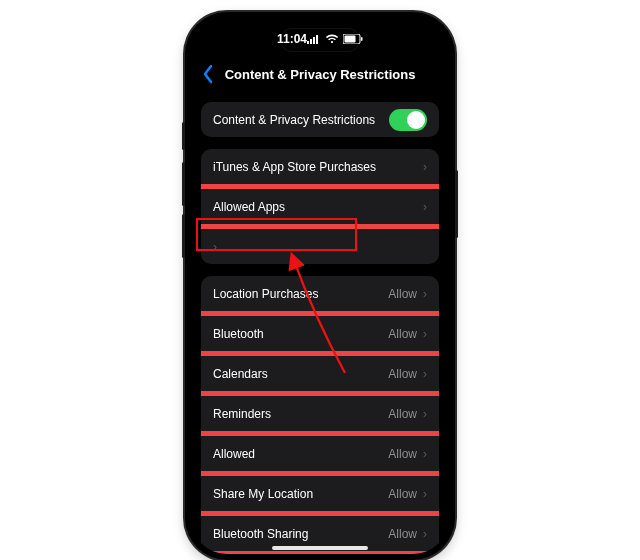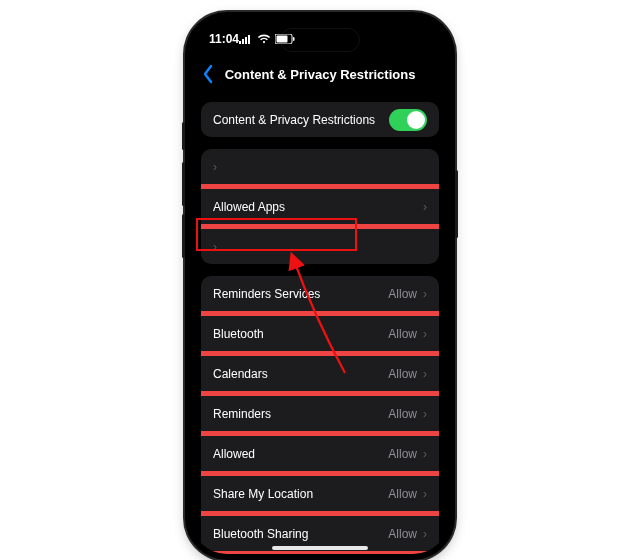--- a/index.html
+++ b/index.html
@@ -7,21 +7,21 @@
   
   .phone{position:absolute;left:185px;top:12px;width:270px;height:548px;background:#000;border-radius:42px;box-shadow:0 0 0 2px #2a2a2a,0 4px 12px rgba(0,0,0,.25)}
   .phone-inner{position:absolute;inset:6px;border-radius:36px;background:#000;overflow:hidden}
   .side-btn{position:absolute;background:#1b1b1b;border-radius:2px}
   .vol1{left:-3px;top:110px;width:3px;height:28px}
   .vol2{left:-3px;top:150px;width:3px;height:44px}
   .vol3{left:-3px;top:202px;width:3px;height:44px}
   .pwr{right:-3px;top:158px;width:3px;height:68px}
   .dyn{position:absolute;left:50%;top:10px;transform:translateX(-50%);width:78px;height:22px;background:#000;border-radius:14px;border:1px solid #111}
   
-  .status{position:absolute;top:10px;left:0;right:0;height:22px;display:flex;justify-content:flex-start;align-items:center;padding:0 18px;color:#fff;font-size:12px;font-weight:600}
+  .status{position:absolute;top:10px;left:0;right:0;height:22px;display:flex;justify-content:center;align-items:center;padding:0 18px;color:#fff;font-size:12px;font-weight:600}
   .sicons{display:flex;gap:4px;align-items:center}
   .sicons svg{display:block}
   
   .nav{position:absolute;top:40px;left:0;right:0;height:32px;display:flex;align-items:center;justify-content:center;color:#fff;font-size:13px;font-weight:600}
   .back{position:absolute;left:10px;top:6px;color:#0b84ff}
   
   .content{position:absolute;top:78px;bottom:0;left:0;right:0;overflow:hidden}
   .group{margin:6px 10px 12px 10px;background:#1c1c1e;border-radius:10px}
   .row{display:flex;align-items:center;justify-content:space-between;height:35px;padding:0 12px;color:#fff;font-size:12px;position:relative}
   .row + .row{border-top:5px solid #ef4444}
@@ -84,41 +84,42 @@
           <div class="row">
             <span>Content &amp; Privacy Restrictions</span>
             <span class="toggle">
                 <span class="knob"></span>
               </span>
           </div>
         </div>
 
         <div class="group">
           <div class="row">
+            <span>iTunes &amp; App Store Purchases</span>
             <span class="right">
                 <span class="chev">›</span>
               </span>
           </div>
           <div class="row">
             <span>Allowed Apps</span>
             <span class="right">
                 <span class="chev">›</span>
               </span>
           </div>
           <div class="row">
             <span class="right">
                 <span class="chev">›</span>
               </span>
           </div>
         </div>
 
 
         <div class="group">
           <div class="row">
-              <span>Reminders Services</span>
+              <span>Location Purchases</span>
               <span class="right">
                 <span>Allow</span>
                 <span class="chev">›</span>
               </span>
             </div>
           <div class="row">
               <span>Bluetooth</span>
               <span class="right">
                 <span>Allow</span>
                 <span class="chev">›</span>

